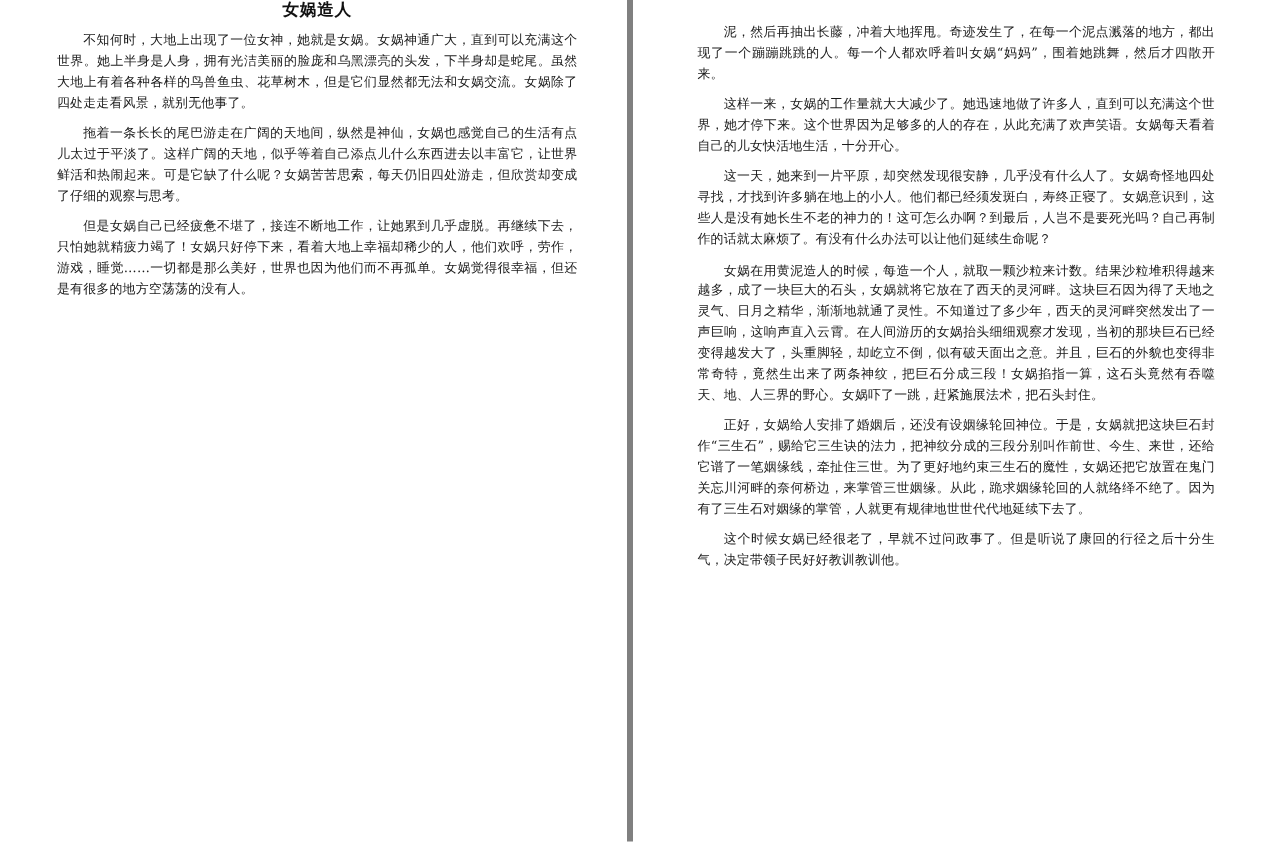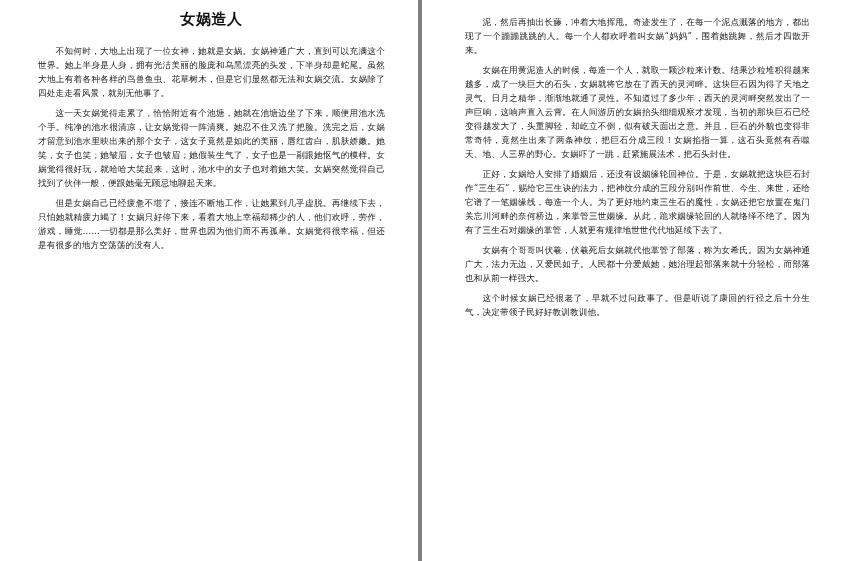--- a/index.html
+++ b/index.html
@@ -38,25 +38,25 @@
     position: absolute;
     left: 418px;
     top: 0;
     width: 4px;
     height: 561px;
     background: #808080;
     z-index: 5;
   }
   .doc-title {
     text-align: center;
-    font-size: 15px;
+    font-size: 11px;
     font-weight: bold;
     line-height: 14px;
     color: #111111;
-    margin: 12px;
+    margin: 0;
     padding-bottom: 7px;
     letter-spacing: 0.6px;
   }
   .para {
     font-size: 8.6px;
     line-height: 13.9px;
     color: #1a1a1a;
     text-align: justify;
     text-justify: inter-character;
     text-indent: 17.5px;
@@ -77,30 +77,31 @@
 </style>
 </head>
 <body>
 
 <div class="spread">
 
   <div class="page page-left">
     <h1 class="doc-title">女娲造人</h1>
     <div class="flow">
         <p class="para">不知何时，大地上出现了一位女神，她就是女娲。女娲神通广大，直到可以充满这个世界。她上半身是人身，拥有光洁美丽的脸庞和乌黑漂亮的头发，下半身却是蛇尾。虽然大地上有着各种各样的鸟兽鱼虫、花草树木，但是它们显然都无法和女娲交流。女娲除了四处走走看风景，就别无他事了。</p>
-        <p class="para">这一天女娲觉得走累了，恰恰附近有个池塘，她就在池塘边坐了下来，顺便用池水洗个手。纯净的池水很清凉，让女娲觉得一阵清爽。她忍不住又洗了把脸。洗完之后，女娲才留意到池水里映出来的那个女子，这女子竟然是如此的美丽，唇红齿白，肌肤娇嫩。她笑，女子也笑；她皱眉，女子也皱眉；她假装生气了，女子也是一副跟她怄气的模样。女娲觉得很好玩，就哈哈大笑起来，这时，池水中的女子也对着她大笑。女娲突然觉得自己找到了伙伴一般，便跟她毫无顾忌地聊起天来。</p>
+        <p class="para">拖着一条长长的尾巴游走在广阔的天地间，纵然是神仙，女娲也感觉自己的生活有点儿太过于平淡了。这样广阔的天地，似乎等着自己添点儿什么东西进去以丰富它，让世界鲜活和热闹起来。可是它缺了什么呢？女娲苦苦思索，每天仍旧四处游走，但欣赏却变成了仔细的观察与思考。</p>
         <p class="para">但是女娲自己已经疲惫不堪了，接连不断地工作，让她累到几乎虚脱。再继续下去，只怕她就精疲力竭了！女娲只好停下来，看着大地上幸福却稀少的人，他们欢呼，劳作，游戏，睡觉……一切都是那么美好，世界也因为他们而不再孤单。女娲觉得很幸福，但还是有很多的地方空荡荡的没有人。</p>
       </div>
   </div>
 
   <div class="divider"></div>
 
   <div class="page page-right">
     <div class="flow">
         <p class="para">泥，然后再抽出长藤，冲着大地挥甩。奇迹发生了，在每一个泥点溅落的地方，都出现了一个蹦蹦跳跳的人。每一个人都欢呼着叫女娲“妈妈”，围着她跳舞，然后才四散开来。</p>
+        <p class="para">这样一来，女娲的工作量就大大减少了。她迅速地做了许多人，直到可以充满这个世界，她才停下来。这个世界因为足够多的人的存在，从此充满了欢声笑语。女娲每天看着自己的儿女快活地生活，十分开心。</p>
+        <p class="para">这一天，她来到一片平原，却突然发现很安静，几乎没有什么人了。女娲奇怪地四处寻找，才找到许多躺在地上的小人。他们都已经须发斑白，寿终正寝了。女娲意识到，这些人是没有她长生不老的神力的！这可怎么办啊？到最后，人岂不是要死光吗？自己再制作的话就太麻烦了。有没有什么办法可以让他们延续生命呢？</p>
         <p class="para">女娲在用黄泥造人的时候，每造一个人，就取一颗沙粒来计数。结果沙粒堆积得越来越多，成了一块巨大的石头，女娲就将它放在了西天的灵河畔。这块巨石因为得了天地之灵气、日月之精华，渐渐地就通了灵性。不知道过了多少年，西天的灵河畔突然发出了一声巨响，这响声直入云霄。在人间游历的女娲抬头细细观察才发现，当初的那块巨石已经变得越发大了，头重脚轻，却屹立不倒，似有破天面出之意。并且，巨石的外貌也变得非常奇特，竟然生出来了两条神纹，把巨石分成三段！女娲掐指一算，这石头竟然有吞噬天、地、人三界的野心。女娲吓了一跳，赶紧施展法术，把石头封住。</p>
-        <p class="para">正好，女娲给人安排了婚姻后，还没有设姻缘轮回神位。于是，女娲就把这块巨石封作“三生石”，赐给它三生诀的法力，把神纹分成的三段分别叫作前世、今生、来世，还给它谱了一笔姻缘线，每造一个人。为了更好地约束三生石的魔性，女娲还把它放置在鬼门关忘川河畔的奈何桥边，来掌管三世姻缘。从此，跪求姻缘轮回的人就络绎不绝了。因为有了三生石对姻缘的掌管，人就更有规律地世世代代地延续下去了。</p>
-        <p class="para">女娲有个哥哥叫伏羲，伏羲死后女娲就代他掌管了部落，称为女希氏。因为女娲神通广大，法力无边，又爱民如子。人民都十分爱戴她，她治理起部落来就十分轻松，而部落也和从前一样强大。</p>
+        <p class="para">正好，女娲给人安排了婚姻后，还没有设姻缘轮回神位。于是，女娲就把这块巨石封作“三生石”，赐给它三生诀的法力，把神纹分成的三段分别叫作前世、今生、来世，还给它谱了一笔姻缘线，牵扯住三世。为了更好地约束三生石的魔性，女娲还把它放置在鬼门关忘川河畔的奈何桥边，来掌管三世姻缘。从此，跪求姻缘轮回的人就络绎不绝了。因为有了三生石对姻缘的掌管，人就更有规律地世世代代地延续下去了。</p>
         <p class="para">这个时候女娲已经很老了，早就不过问政事了。但是听说了康回的行径之后十分生气，决定带领子民好好教训教训他。</p>
       </div>
   </div>
 
 </div>
 
 </body></html>

